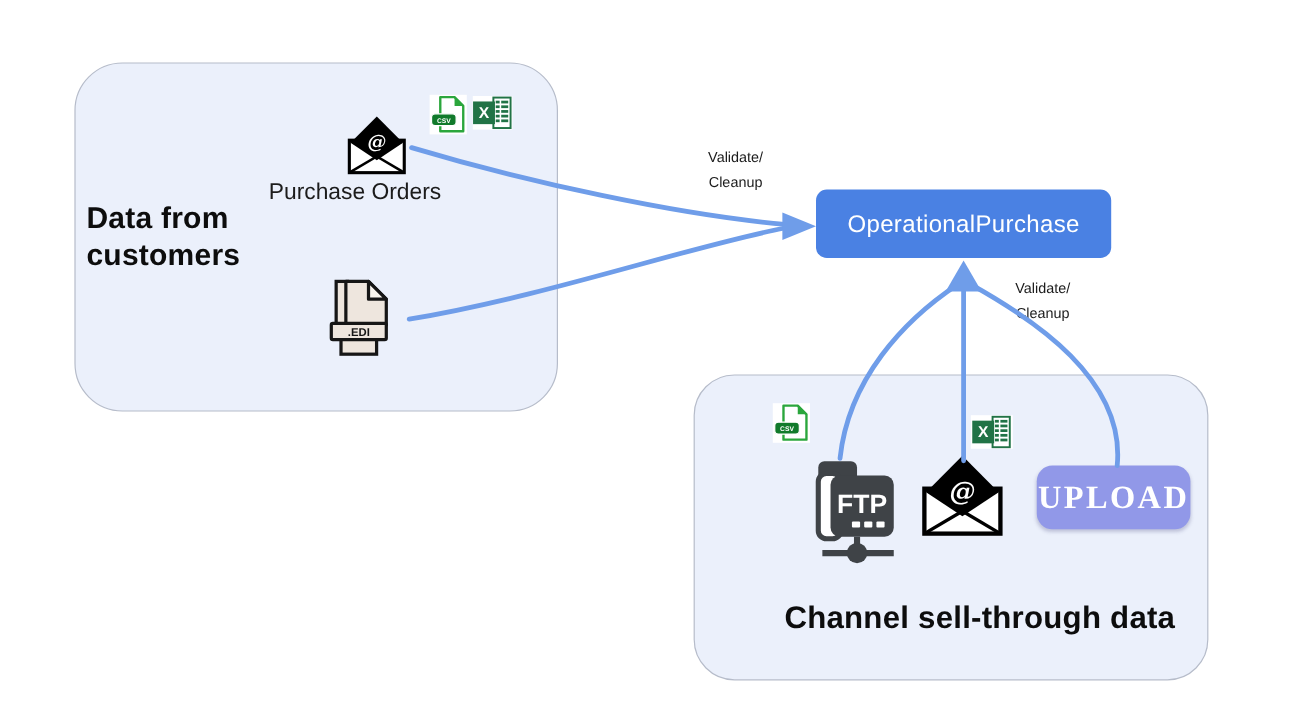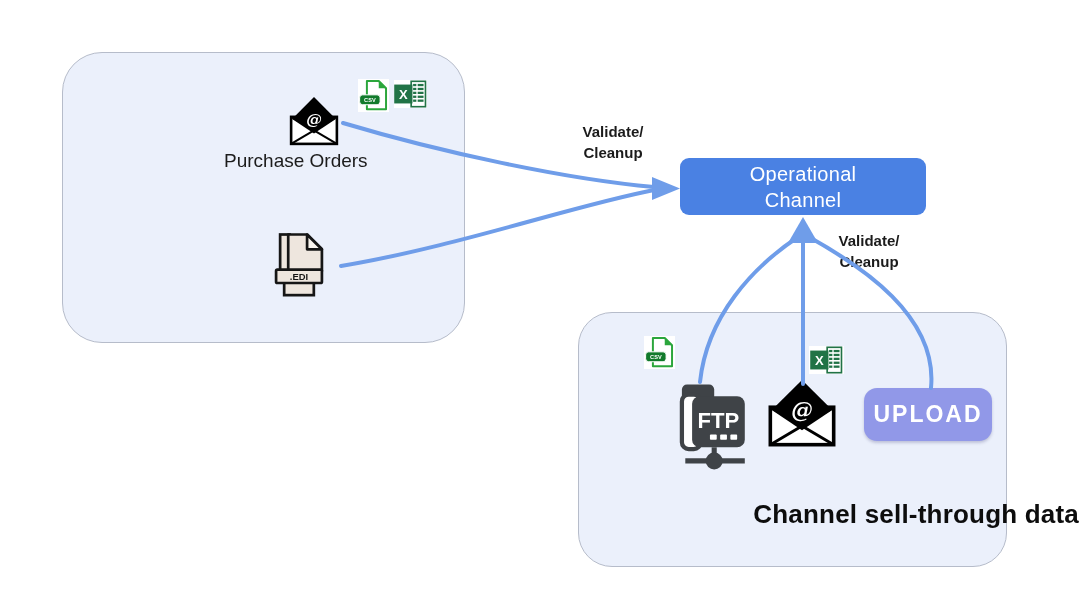--- a/index.html
+++ b/index.html
@@ -16,21 +16,21 @@
 
   .box-title {
     position: absolute;
     font-weight: bold;
     color: #0d0d0d;
     font-size: 25px;
     line-height: 31px;
     letter-spacing: 0.2px;
   }
   #customers-title { left: 72px; top: 167px; }
-  #channel-title { left: 578px; top: 499px; width: 477px; text-align: right; font-size: 26px; margin-left: 24px; }
+  #channel-title { left: 578px; top: 499px; width: 477px; text-align: center; font-size: 26px; }
 
   .icon { position: absolute; }
   .icon svg { display: block; width: 100%; height: 100%; }
   #envelope-top { left: 288px; top: 96px; width: 52px; height: 50px; }
   #csv-top      { left: 358px; top: 79px;  width: 31px; height: 33px; background:#fff; }
   #excel-top    { left: 394px; top: 80px;  width: 33px; height: 28px; background:#fff; }
   #edi-icon     { left: 268px; top: 231px; width: 62px; height: 69px; }
   #csv-bottom   { left: 644px; top: 336px; width: 31px; height: 33px; background:#fff; }
   #ftp-icon     { left: 670px; top: 374px; width: 85px; height: 99px; }
   #excel-bottom { left: 809px; top: 346px; width: 35px; height: 28px; background:#fff; }
@@ -38,54 +38,56 @@
 
   #purchase-orders-label {
     position: absolute; left: 224px; top: 150px; width: 170px;
     font-size: 19px; color: #1c1c1c;
   }
 
   #ops-box {
     position: absolute; left: 680px; top: 158px; width: 246px; height: 57px;
     background: #4a81e3; border-radius: 9px;
     color: #ffffff; font-size: 20px; line-height: 26px; font-weight: 500;
-    display: flex; flex-direction: column; align-items: center; justify-content: center;
+    display: flex; flex-direction: row; align-items: center; justify-content: center;
     text-align: center; letter-spacing: 0.3px;
   }
 
   .validate-label {
     position: absolute; width: 96px; text-align: center;
-    font-size: 15px; line-height: 21px; color: #1b1b1b; font-weight: bold;
+    font-size: 12px; line-height: 21px; color: #1b1b1b;
   }
   #validate-left  { left: 565px; top: 121px; }
   #validate-right { left: 821px; top: 230px; }
 
   #upload-btn {
     position: absolute; left: 864px; top: 388px; width: 128px; height: 53px;
     background: #9198e8; border: none; border-radius: 13px;
-    color: #ffffff; font-family: Liberation Sans, sans-serif; font-size: 23px; font-weight: bold; letter-spacing: 2px;
+    color: #ffffff; font-family: Liberation Serif, serif; font-size: 27px; font-weight: bold; letter-spacing: 2px;
     display: flex; align-items: center; justify-content: center;
     box-shadow: 0 2px 3px rgba(60,60,120,0.25);
     cursor: pointer;
   }
 
   #arrow-layer {
     position: absolute; left: 0; top: 0; width: 1080px; height: 597px;
     pointer-events: none;
   }
   .arrow-line { fill: none; stroke: #6f9de9; stroke-width: 4; stroke-linecap: round; }
   .arrow-head { fill: #6f9de9; }
 </style>
 </head>
 <body>
 
 <div class="group-box" id="customers-box">
 </div>
 
 <div class="box-title" id="customers-title">
+  <div>Data from</div>
+  <div>customers</div>
 </div>
 
 <div class="icon" id="envelope-top">
   <svg viewBox="0 0 100 96">
     <rect x="6" y="40" width="88" height="52" fill="#ffffff" stroke="#000000" stroke-width="5"></rect>
     <line x1="6" y1="92" x2="94" y2="40" stroke="#000000" stroke-width="4"></line>
     <line x1="94" y1="92" x2="6" y2="40" stroke="#000000" stroke-width="4"></line>
     <polygon points="50,2 92,44 50,72 8,44" fill="#000000"></polygon>
     <text x="50" y="53" text-anchor="middle" font-family="DejaVu Serif, serif" font-style="italic" font-weight="bold" font-size="30" fill="#ffffff">@</text>
   </svg>
@@ -122,21 +124,21 @@
     <path d="M30,4 H58 L80,26 V58 H30 Z" fill="#eee6de" stroke="#161616" stroke-width="4" stroke-linejoin="round"></path>
     <polygon points="58,4 80,26 58,26" fill="#f8f4ee" stroke="#161616" stroke-width="4" stroke-linejoin="round"></polygon>
     <rect x="24" y="74" width="44" height="20" fill="#eee6de" stroke="#161616" stroke-width="4"></rect>
     <rect x="12" y="56" width="68" height="20" rx="2" fill="#eee6de" stroke="#161616" stroke-width="4"></rect>
     <text x="46" y="71" text-anchor="middle" font-weight="bold" font-size="14" fill="#161616">.EDI</text>
   </svg>
 </div>
 
 <div id="ops-box">
   <div>Operational</div>
-  <div>Channel</div>
+  <div>Purchase</div>
 </div>
 
 <div class="validate-label" id="validate-left">
   <div>Validate/</div>
   <div>Cleanup</div>
 </div>
 <div class="validate-label" id="validate-right">
   <div>Validate/</div>
   <div>Cleanup</div>
 </div>

